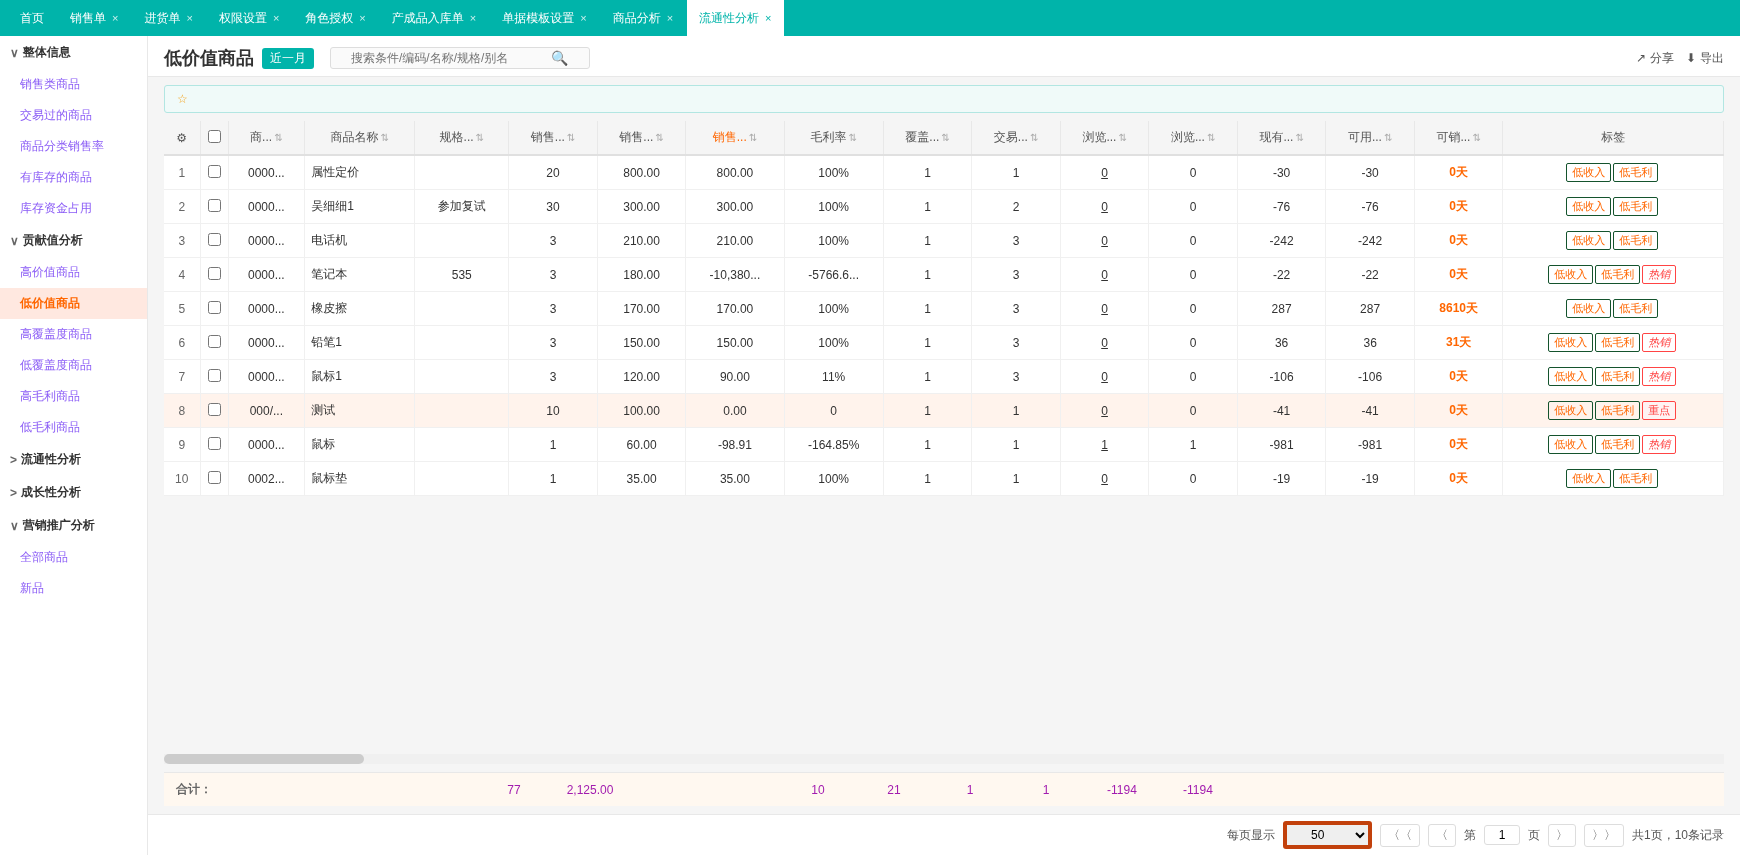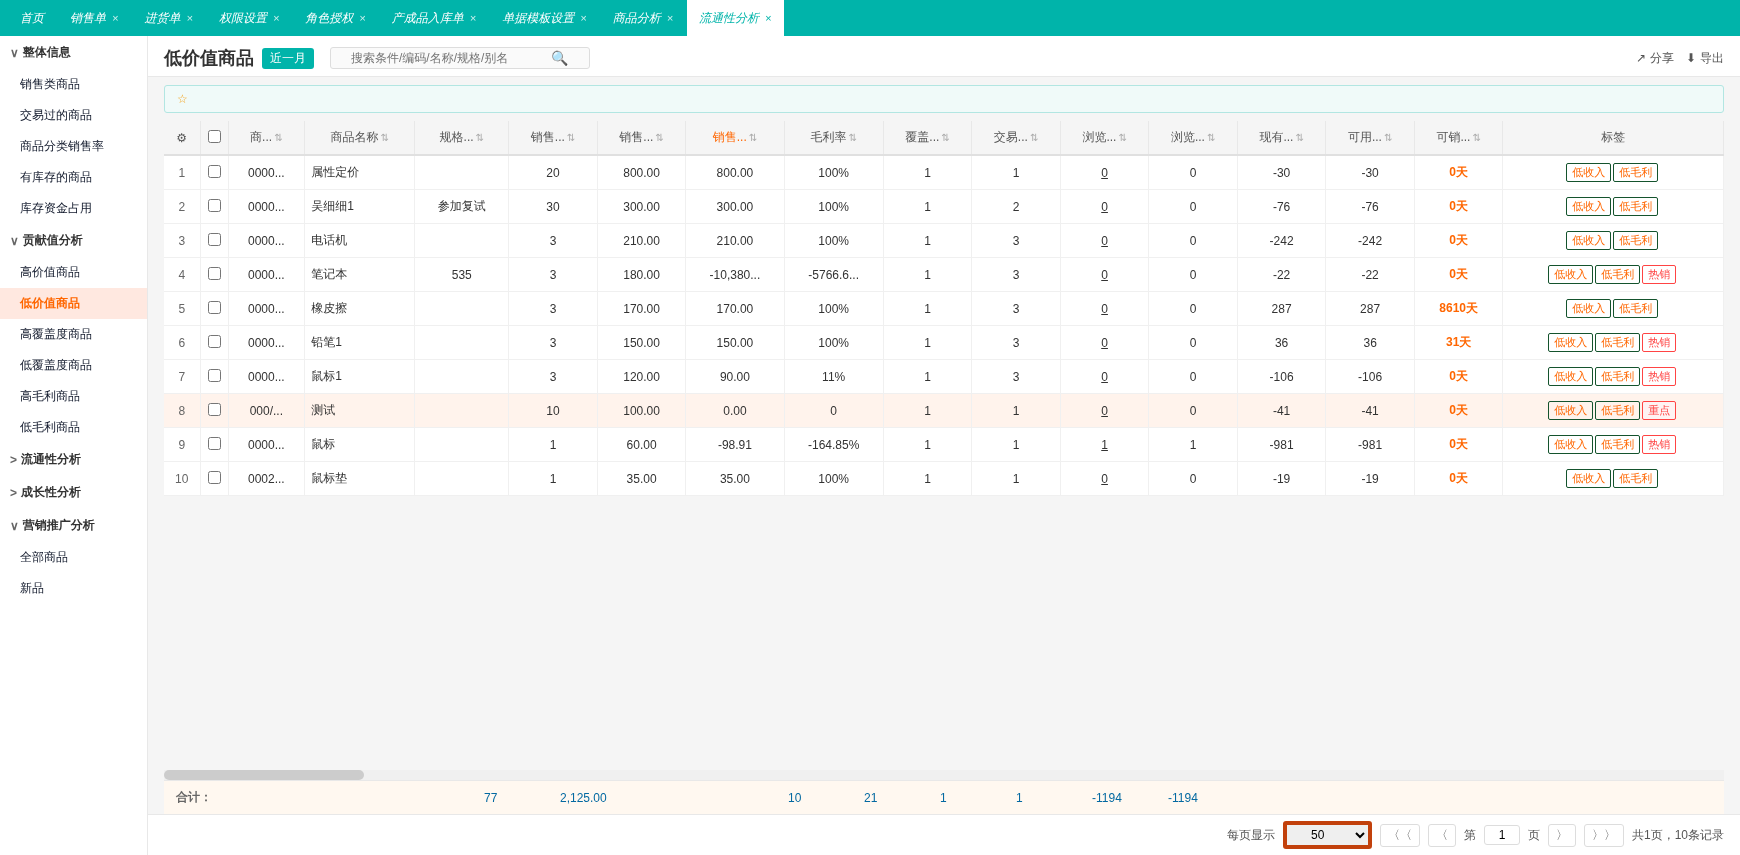--- a/index.html
+++ b/index.html
@@ -16,21 +16,20 @@
     }
     .nav-item {
       color: #fff;
       padding: 0 12px;
       height: 36px;
       display: flex;
       align-items: center;
       cursor: pointer;
       white-space: nowrap;
       font-size: 13px;
-      font-style: italic;
     }
     .nav-item.active { background: #fff; color: #00b4aa; }
     .nav-item .close-x {
       margin-left: 6px;
       font-size: 11px;
       color: rgba(255,255,255,0.8);
     }
     .nav-item.active .close-x { color: #00b4aa; }
 
     
@@ -52,21 +51,21 @@
       align-items: center;
       padding: 8px 10px;
       color: #333;
       font-weight: bold;
       cursor: pointer;
       font-size: 12px;
     }
     .sidebar-group-header .arrow { margin-right: 4px; color: #666; }
     .sidebar-item {
       padding: 7px 10px 7px 20px;
-      color: #0f172a;
+      color: #8b5cf6;
       cursor: pointer;
       font-size: 12px;
     }
     .sidebar-item.active { background: #ffe8e0; color: #ff6600; font-weight: bold; }
 
     
     .content {
       flex: 1;
       display: flex;
       flex-direction: column;
@@ -194,39 +193,39 @@
     }
     tbody td.product-name { text-align: left; }
     .tag {
       display: inline-block;
       padding: 1px 5px;
       border-radius: 2px;
       font-size: 11px;
       margin-right: 2px;
     }
     .tag-low-income { color: #ff6600; border: 1px solid #14532d; }
-    .tag-hot { color: #ff4444; border: 1px solid #ff4444; }
+    .tag-hot { color: #ff4444; border: 1px solid #ff4444; font-style: italic; }
     .tag-recommend { color: #ff4444; border: 1px solid #ff4444; background: #fff3f3; }
     .zero-text { color: #ff6600; font-weight: bold; }
     .underline { text-decoration: underline; cursor: pointer; }
     .checkbox-col { width: 28px; }
     .num-col { width: 36px; color: #666; }
 
     
     .table-footer {
       background: #fff8f0;
       border-top: 1px solid #e8e8e8;
-      margin: 0 16px;
+      margin: 8px 16px;
       padding: 8px 12px;
       display: flex;
       align-items: center;
       gap: 16px;
     }
     .footer-label { color: #666; font-weight: bold; }
-    .footer-cell { min-width: 60px; text-align: left; color: #0369a1; }
+    .footer-cell { min-width: 60px; text-align: center; color: #a21caf; }
 
     
     .pagination-bar {
       display: flex;
       align-items: center;
       justify-content: flex-end;
       padding: 6px 16px;
       background: #fff;
       border-top: 1px solid #e8e8e8;
       gap: 8px;

